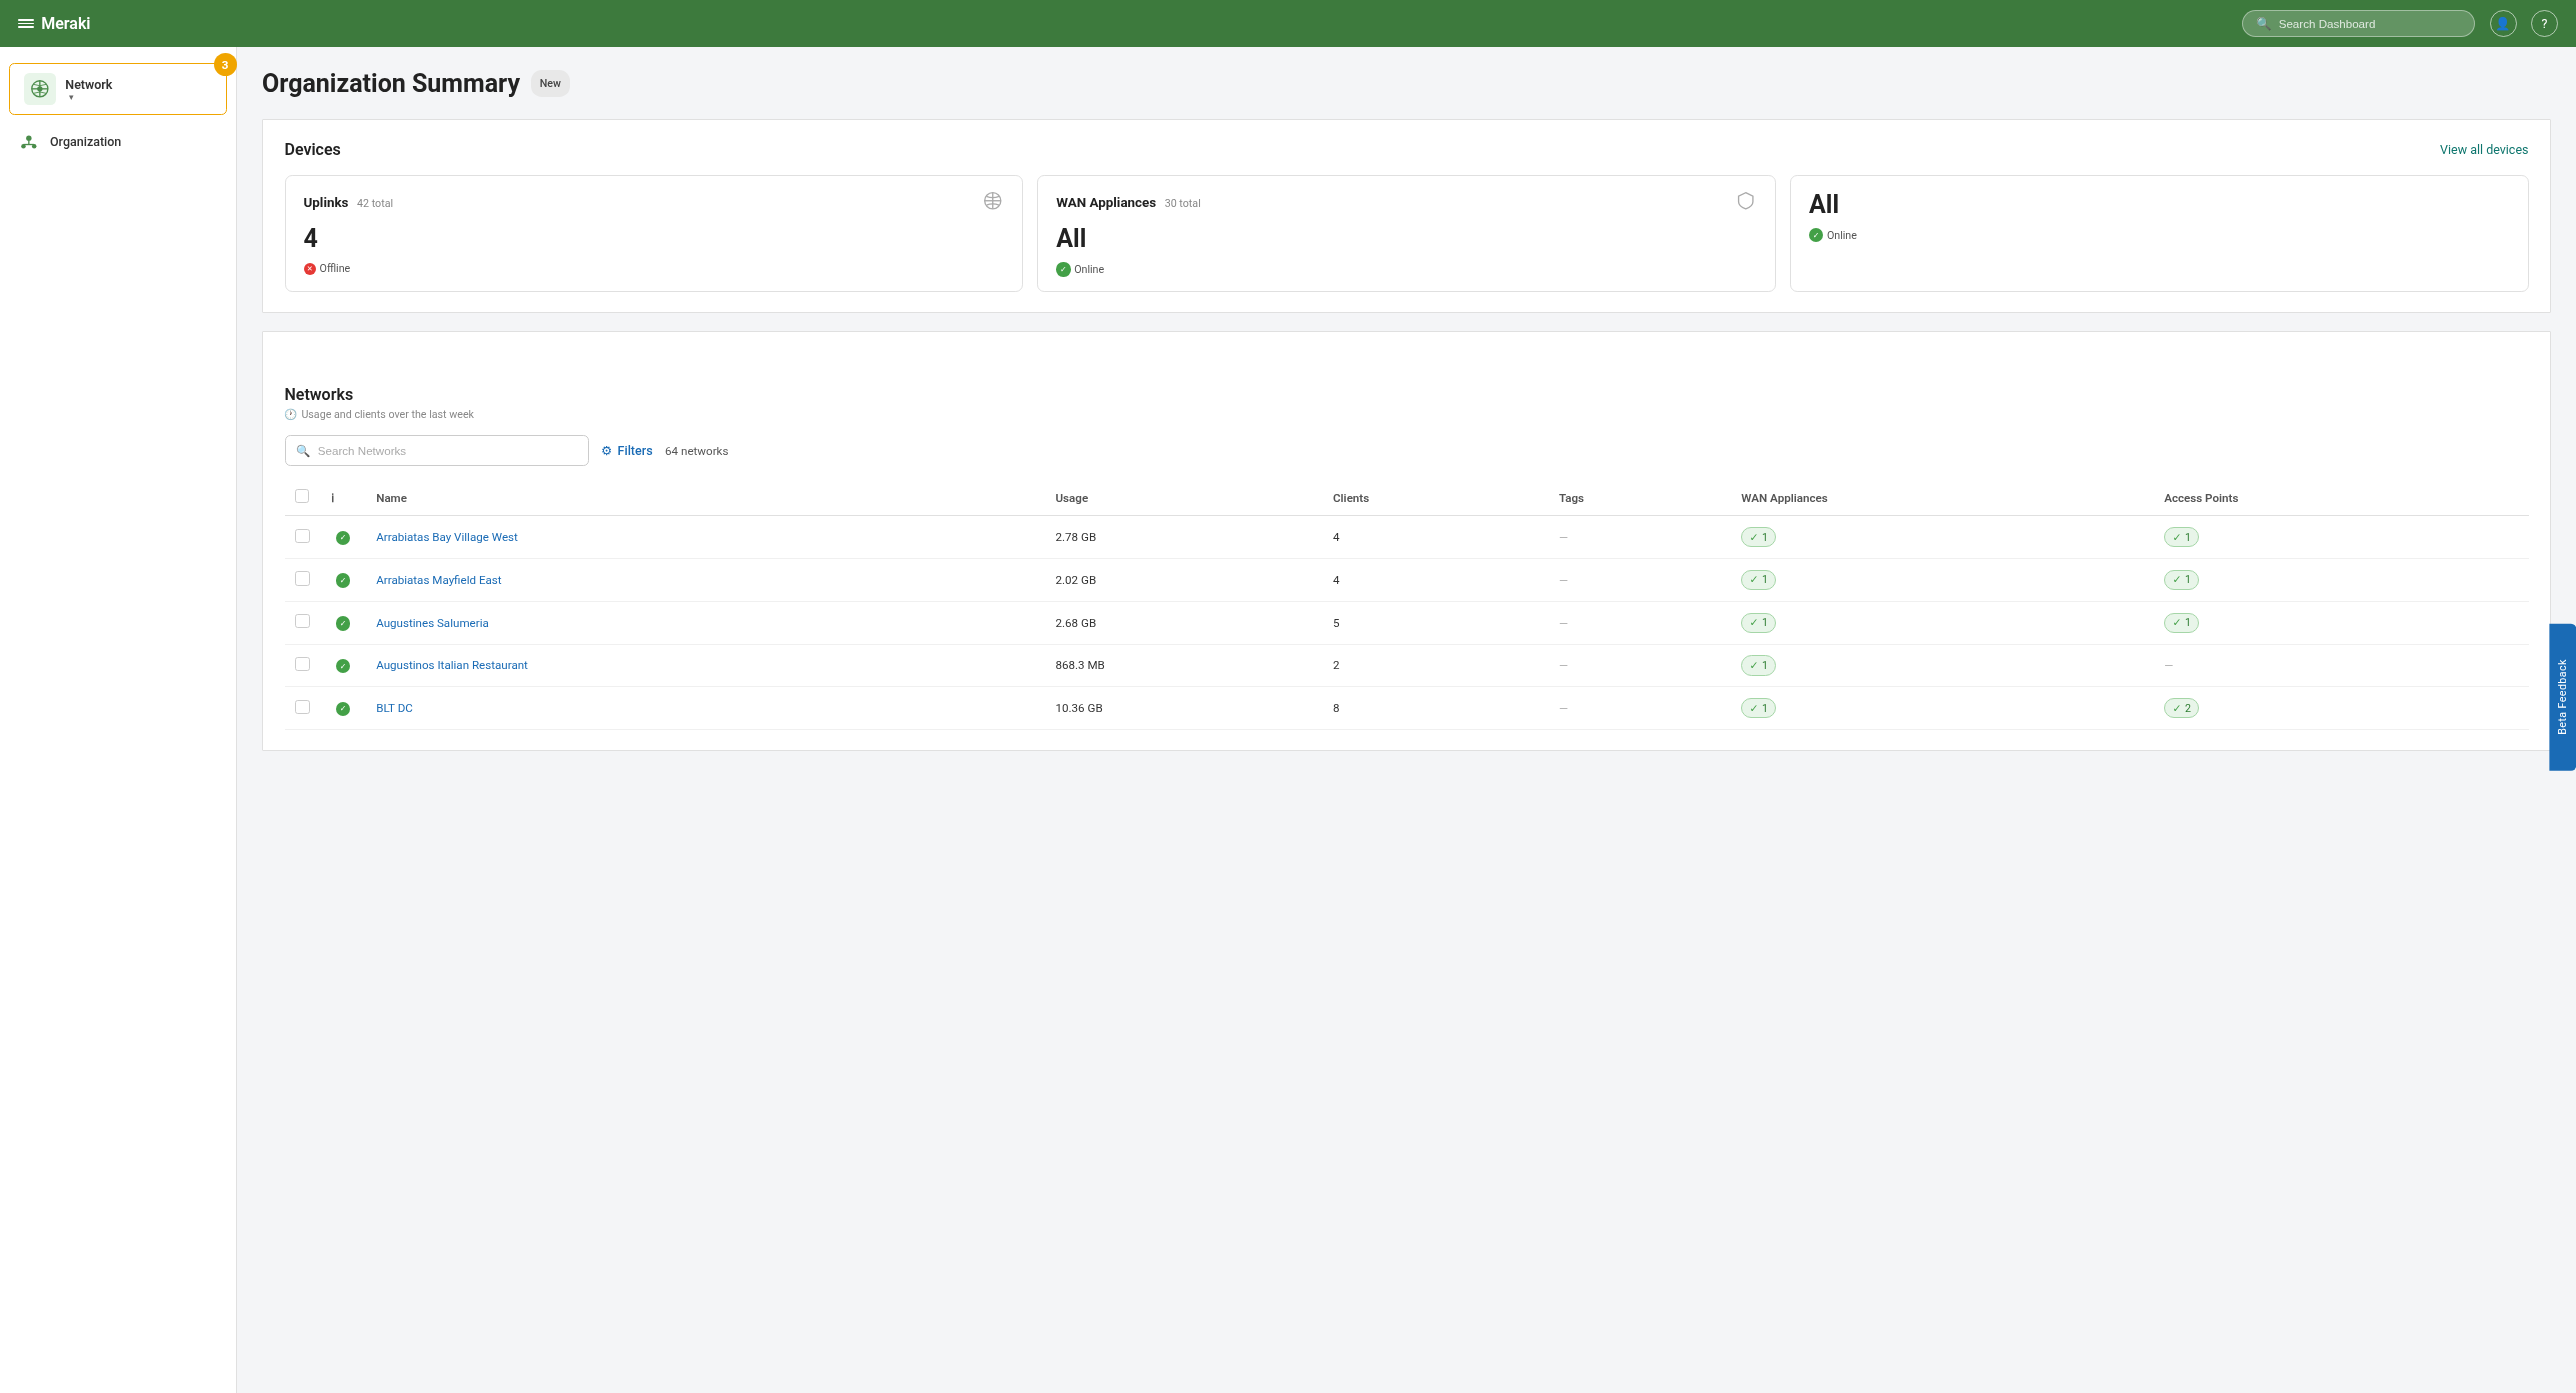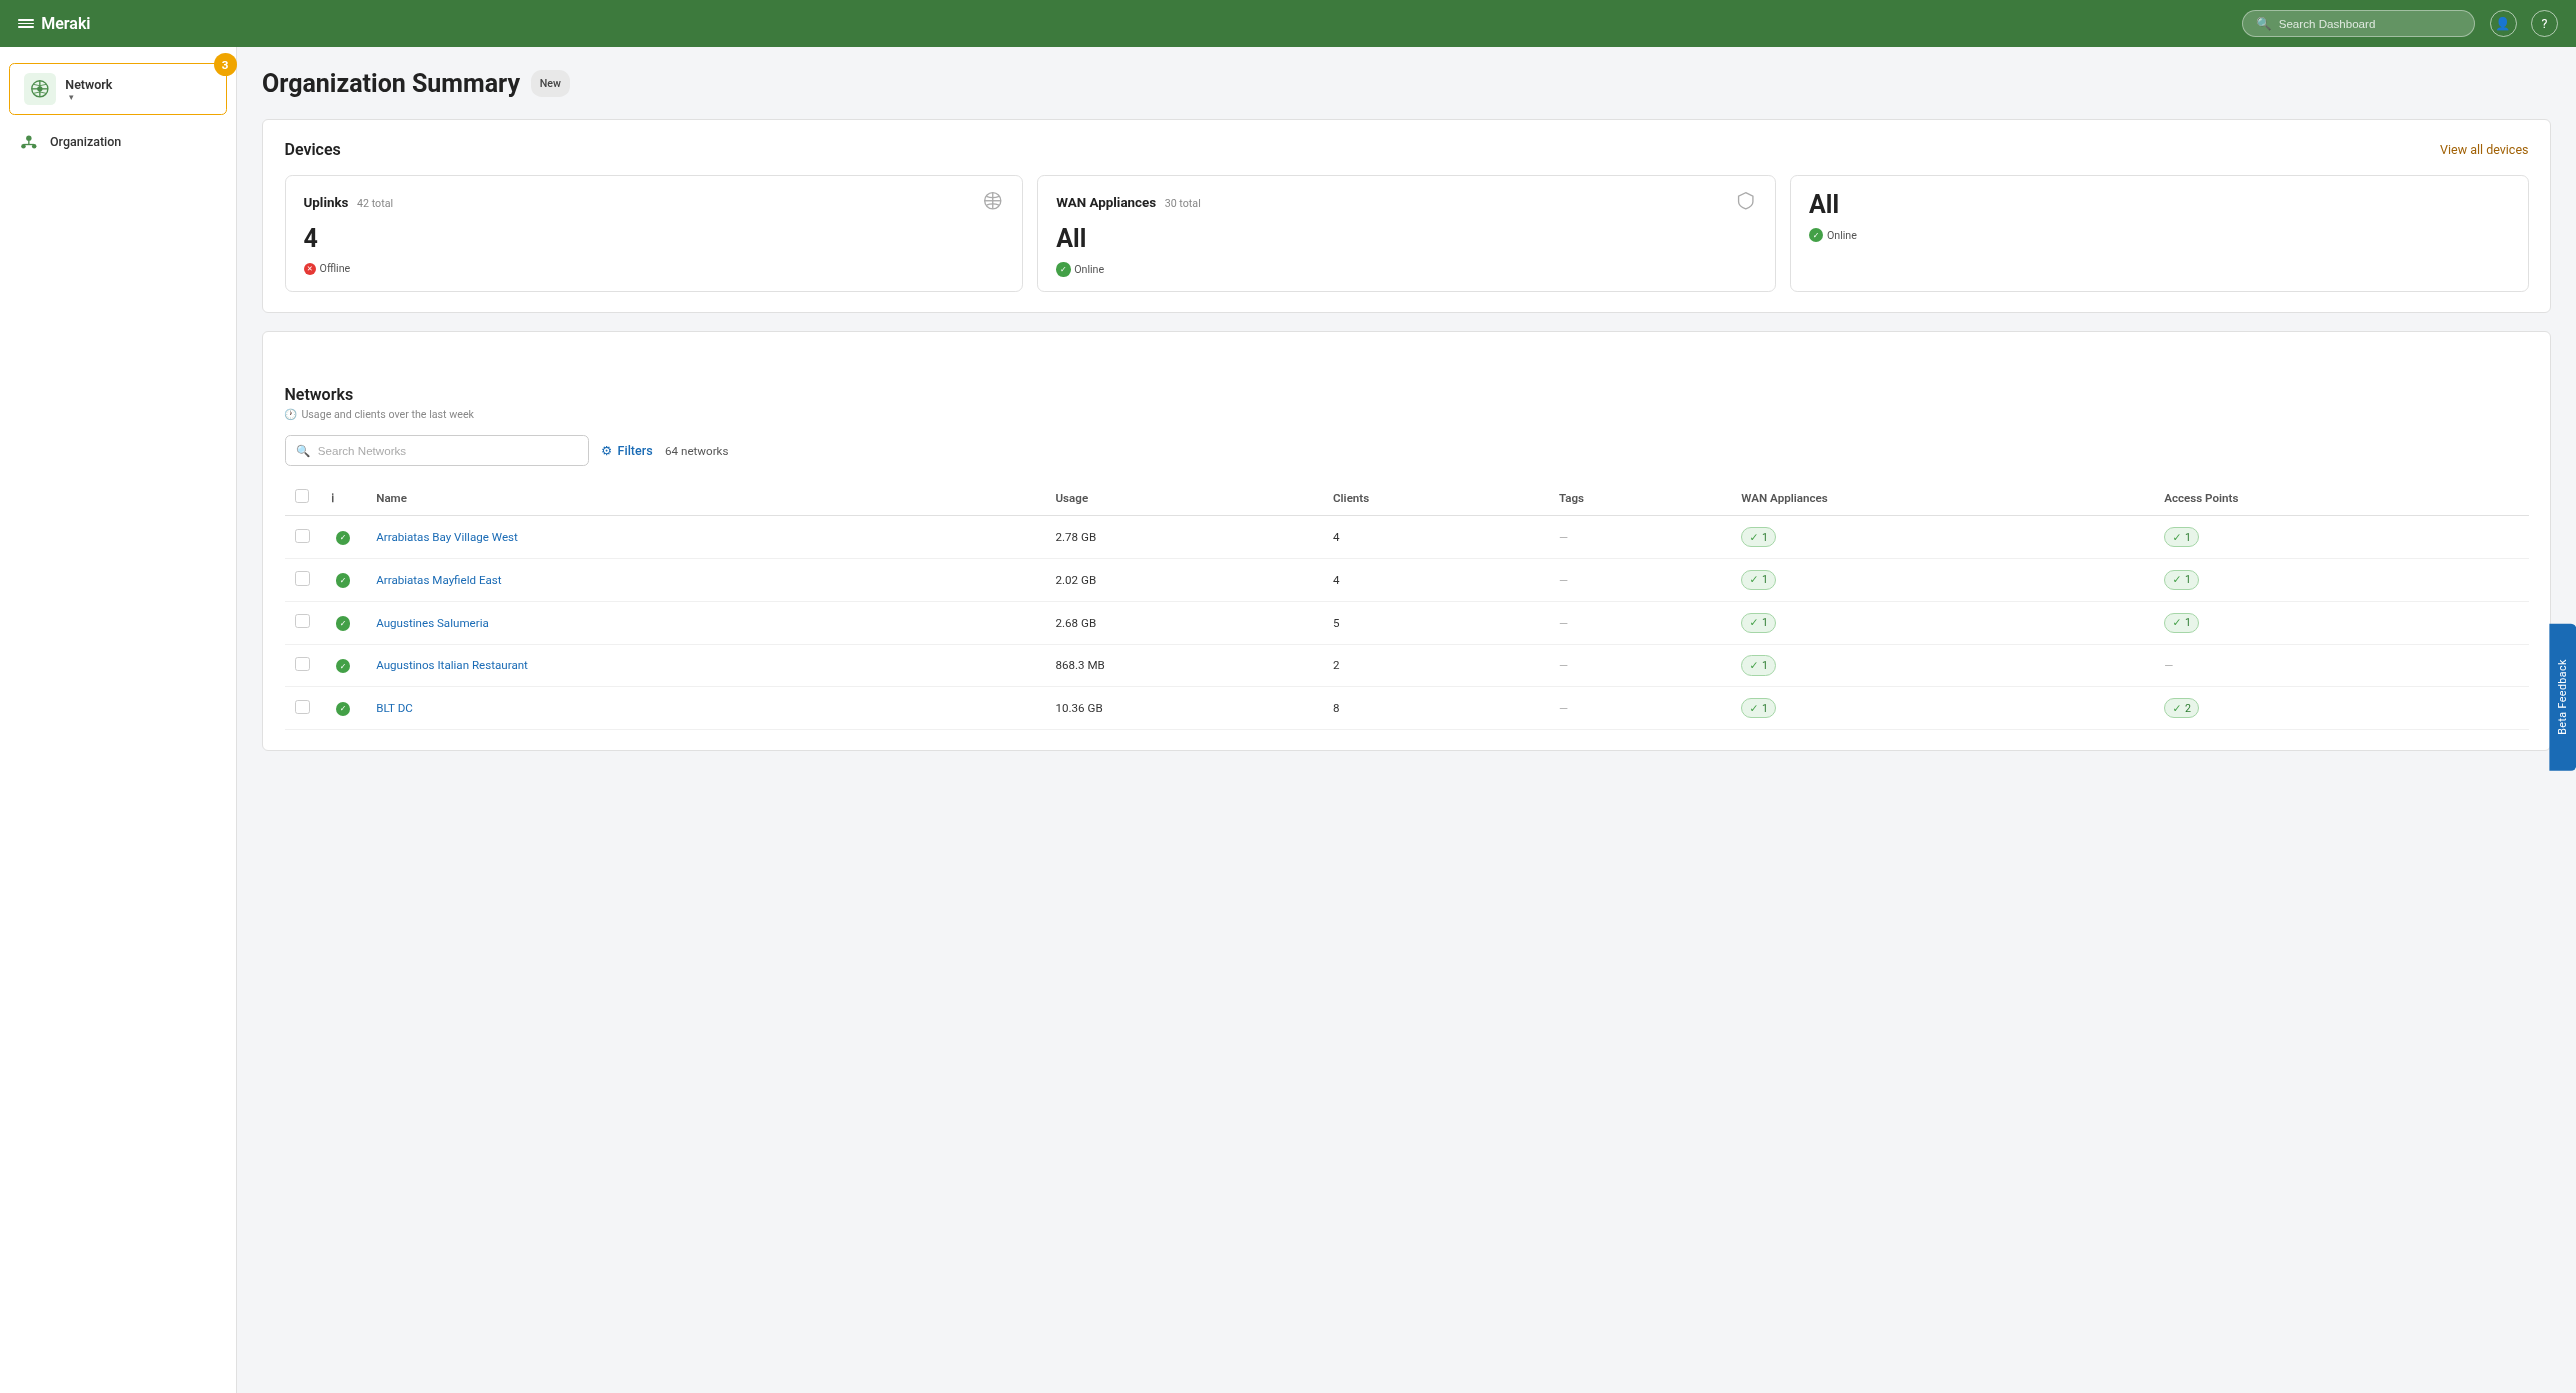--- a/index.html
+++ b/index.html
@@ -183,38 +183,38 @@
       color: #444;
       font-size: 10.7px;
       padding: 7px 9px;
       border-radius: 10.7px;
       font-weight: 500;
     }
 
     
     .section-card {
       background: white;
-      border-radius: 6px;
+      border-radius: 1px;
       border: 0.9px solid #e0e0e0;
       padding: 19.7px 21.5px;
       margin-bottom: 18px;
     }
     .section-header {
       display: flex;
       align-items: center;
       justify-content: space-between;
       margin-bottom: 16px;
     }
     .section-title {
       font-size: 16px;
       font-weight: 600;
       color: #222;
     }
     .view-all-link {
-      color: #a16207;
+      color: #0f766e;
       font-size: 12.5px;
       cursor: pointer;
       text-decoration: none;
     }
     .devices-grid {
       display: grid;
       grid-template-columns: repeat(3, 1fr);
       gap: 14.3px;
     }
     .device-card {

